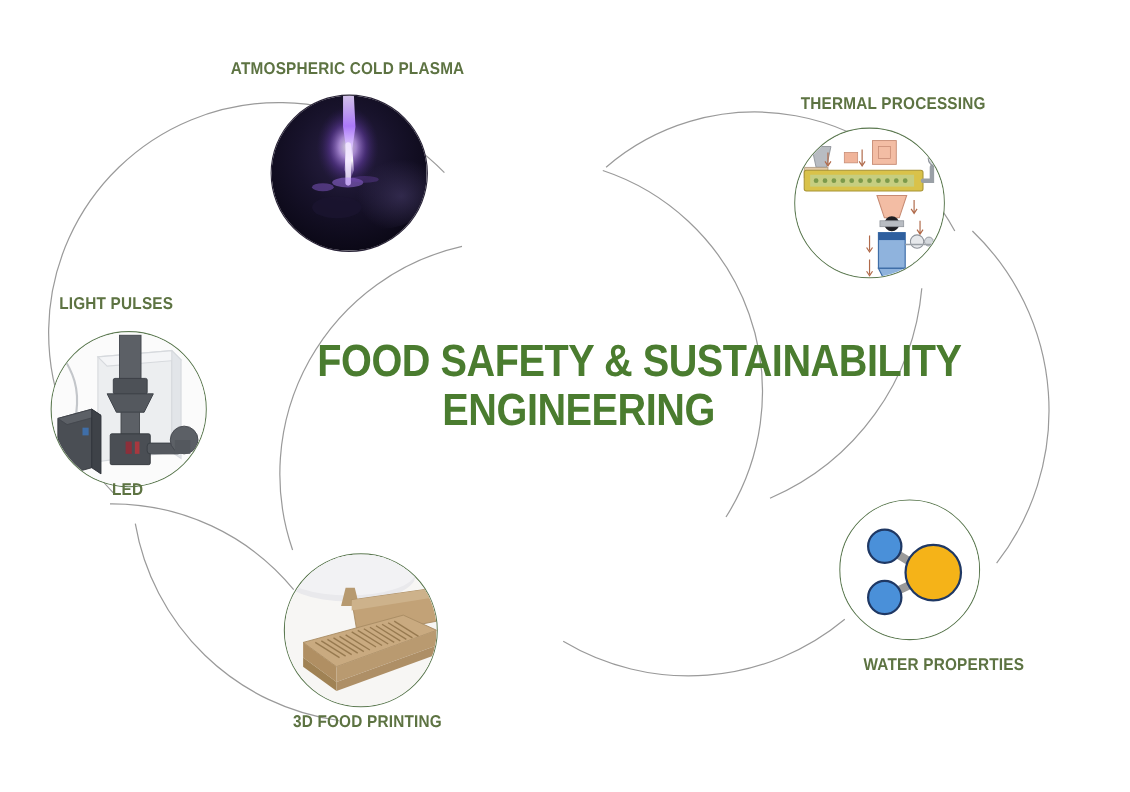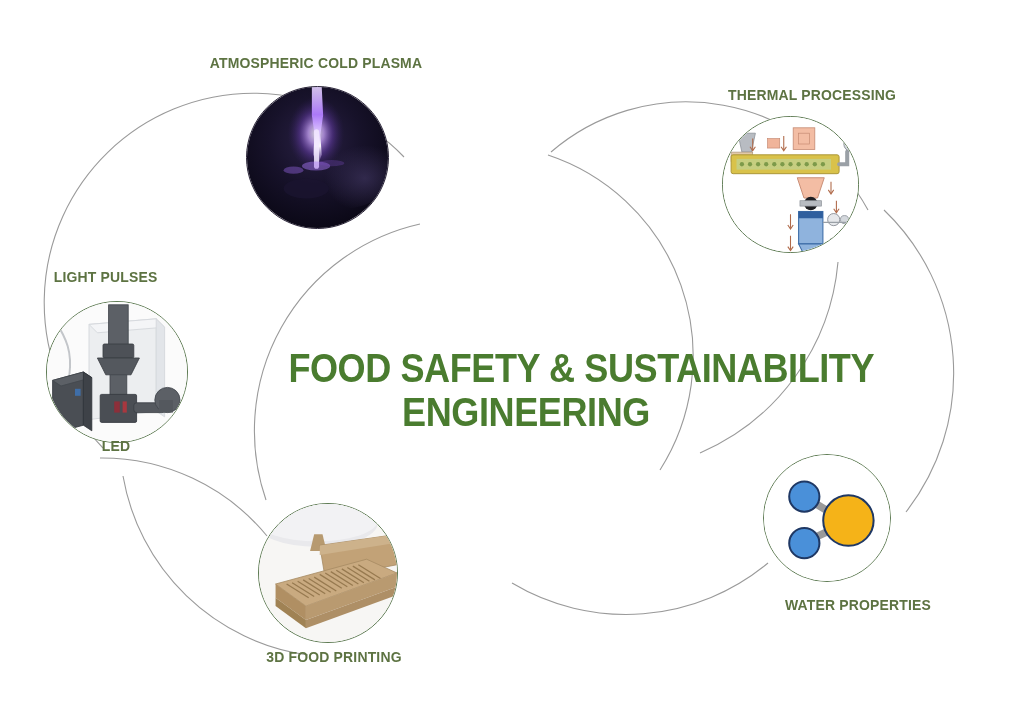--- a/index.html
+++ b/index.html
@@ -51,21 +51,20 @@
   #title-block {
     position: absolute;
     left: 256px;
     top: 306px;
     width: 540px;
     text-align: center;
     color: #4a7c2f;
     font-weight: bold;
     line-height: 1.08;
     letter-spacing: -0.5px;
-    margin-top: 40px;
   }
   .title-line {
     font-size: 41px;
     transform: scaleX(0.88);
     white-space: nowrap;
   }
   .title-line.l1 { font-size: 41px; }
   .title-line.l2 { font-size: 41px; }
 </style>
 </head>

